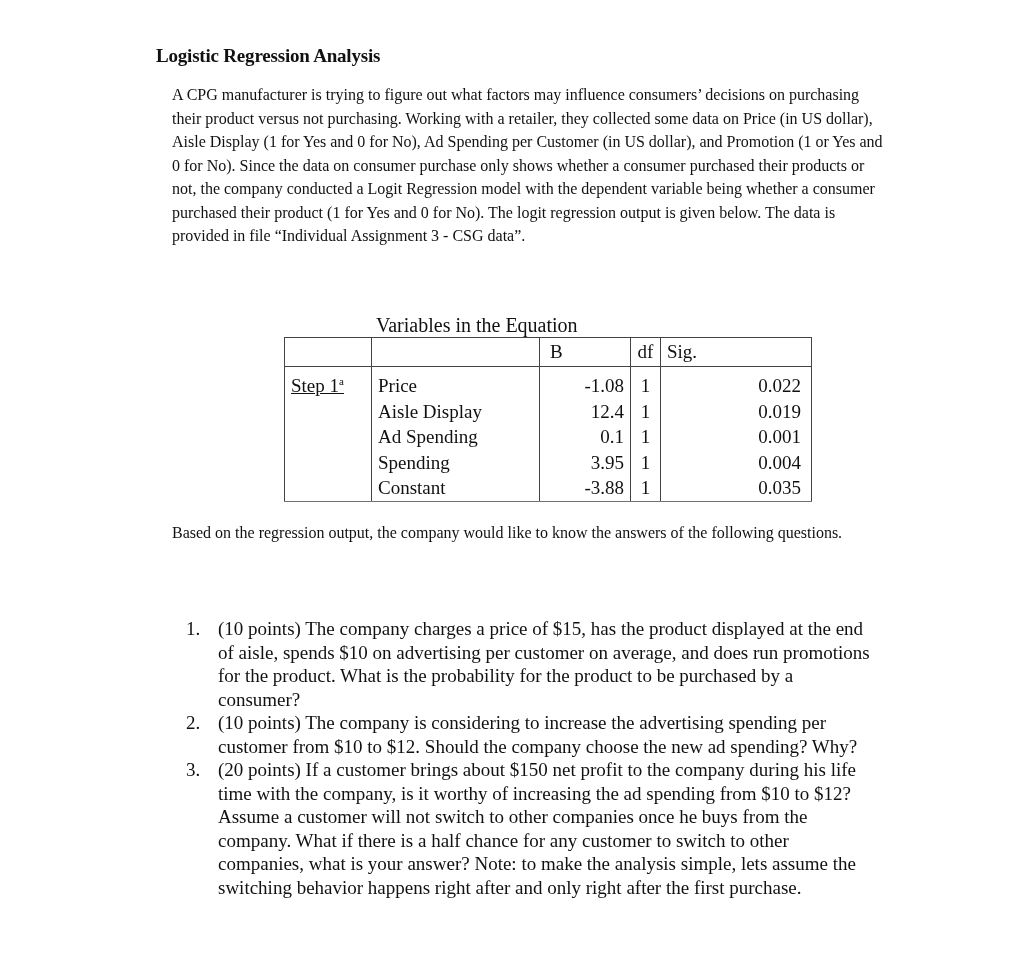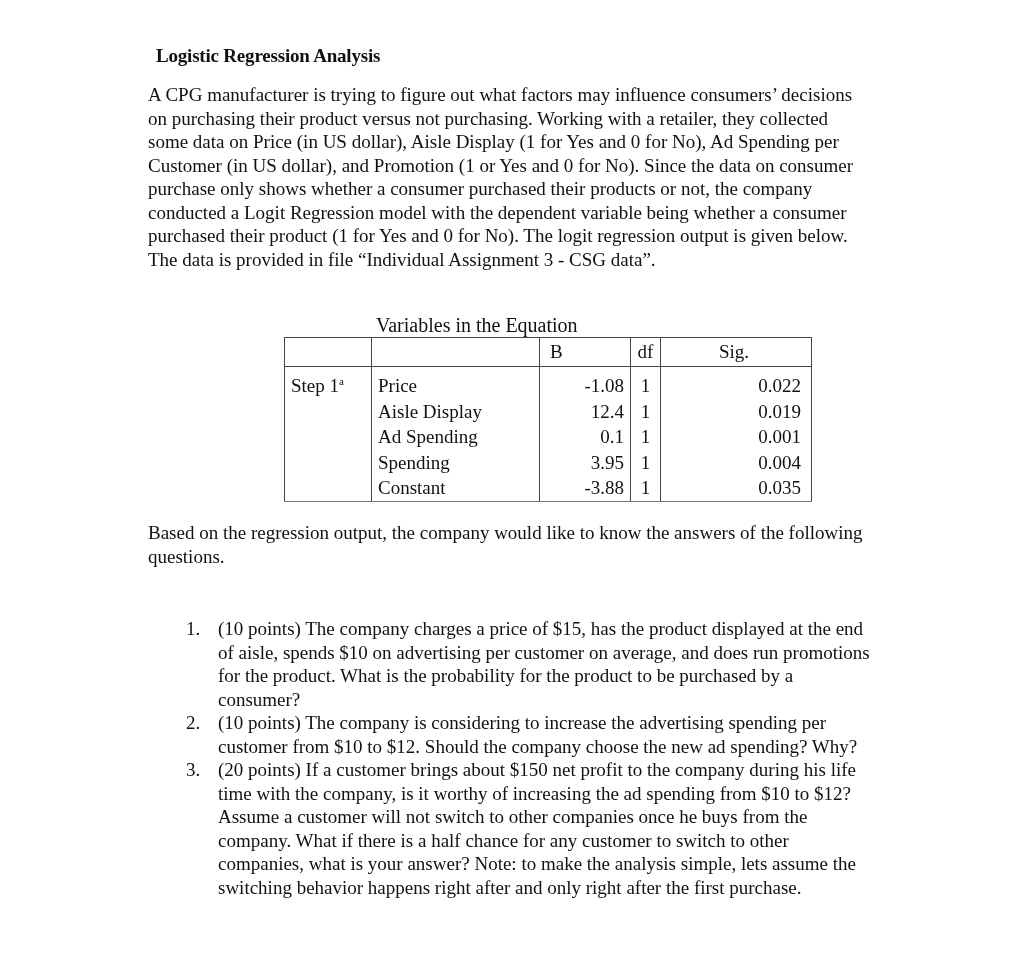--- a/index.html
+++ b/index.html
@@ -1,32 +1,32 @@
 <!DOCTYPE html>
 <html><head>
 <meta charset="utf-8">
 <style>
   html, body { margin: 0; padding: 0; background: #ffffff; }
   body { width: 1024px; height: 961px; position: relative; overflow: hidden;
          font-family: "Liberation Serif", "DejaVu Serif", serif; color: #111111; }
   .title { position: absolute; left: 156px; top: 45px; font-size: 19px; font-weight: bold; letter-spacing: -0.2px; }
-  .para { position: absolute; left: 148px; width: 720px; font-size: 19px; line-height: 23.5px; }
+  .para { position: absolute; left: 172px; width: 720px; font-size: 16px; line-height: 23.5px; }
   .intro { top: 83px; }
   .lead { top: 521px; width: 790px; }
   .tbl-caption { position: absolute; left: 376px; top: 314px; font-size: 20px; }
   table.reg { position: absolute; left: 284px; top: 337px; border-collapse: collapse; font-size: 19px; }
   table.reg td { padding: 0 6px; height: 25.5px; vertical-align: middle; }
   table.reg tr.head td { border-top: 1px solid #444; border-bottom: 1px solid #444; height: 28px; }
-  table.reg .c1 { width: 74px; border-left: 1px solid #444; border-right: 1px solid #444; }
+  table.reg .c1 { width: 74px; border-left: 1px solid #444; border-right: 1px solid #444; text-decoration: underline; }
   table.reg .c2 { width: 155px; border-right: 1px solid #444; }
   table.reg .c3 { width: 74px; border-right: 1px solid #444; text-align: right; }
   table.reg .c4 { width: 17px; border-right: 1px solid #444; text-align: center; }
   table.reg .c5 { width: 96px; border-right: 1px solid #444; text-align: right; padding-right: 10px; padding-left: 44px; }
   table.reg tr.head .c3 { text-align: left; padding-left: 10px; }
-  table.reg tr.head .c5 { text-align: center; padding-left: 6px; }
+  table.reg tr.head .c5 { text-align: left; padding-left: 6px; }
   table.reg tr.first td { padding-top: 6px; height: 26px; }
   table.reg tr.last td { border-bottom: 1px solid #737373; }
   sup { font-size: 11px; vertical-align: 7px; }
   ol.questions { position: absolute; left: 186px; top: 617px; width: 690px; margin: 0; padding: 0; list-style: none; font-size: 19px; line-height: 23.5px; }
   ol.questions li { position: relative; padding-left: 32px; }
   .qnum { position: absolute; left: 0; top: 0; }
 </style>
 </head>
 <body>
 

